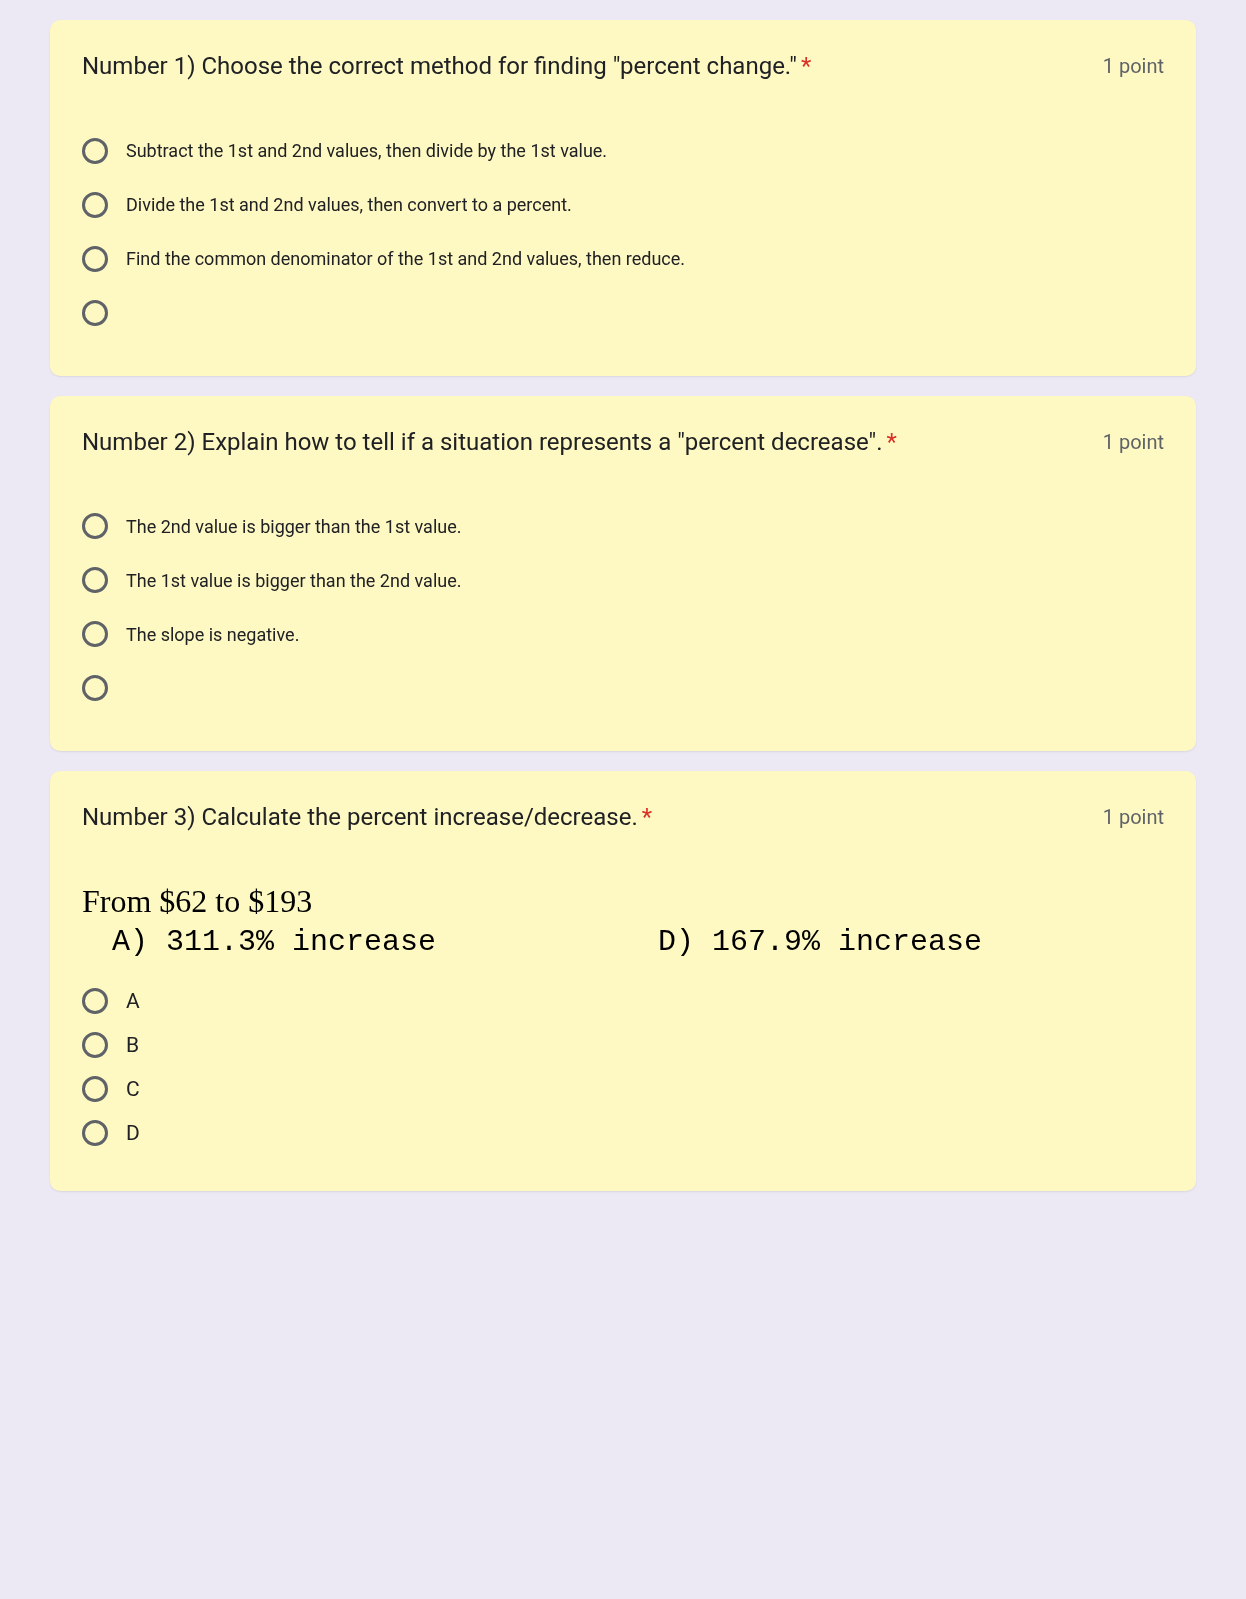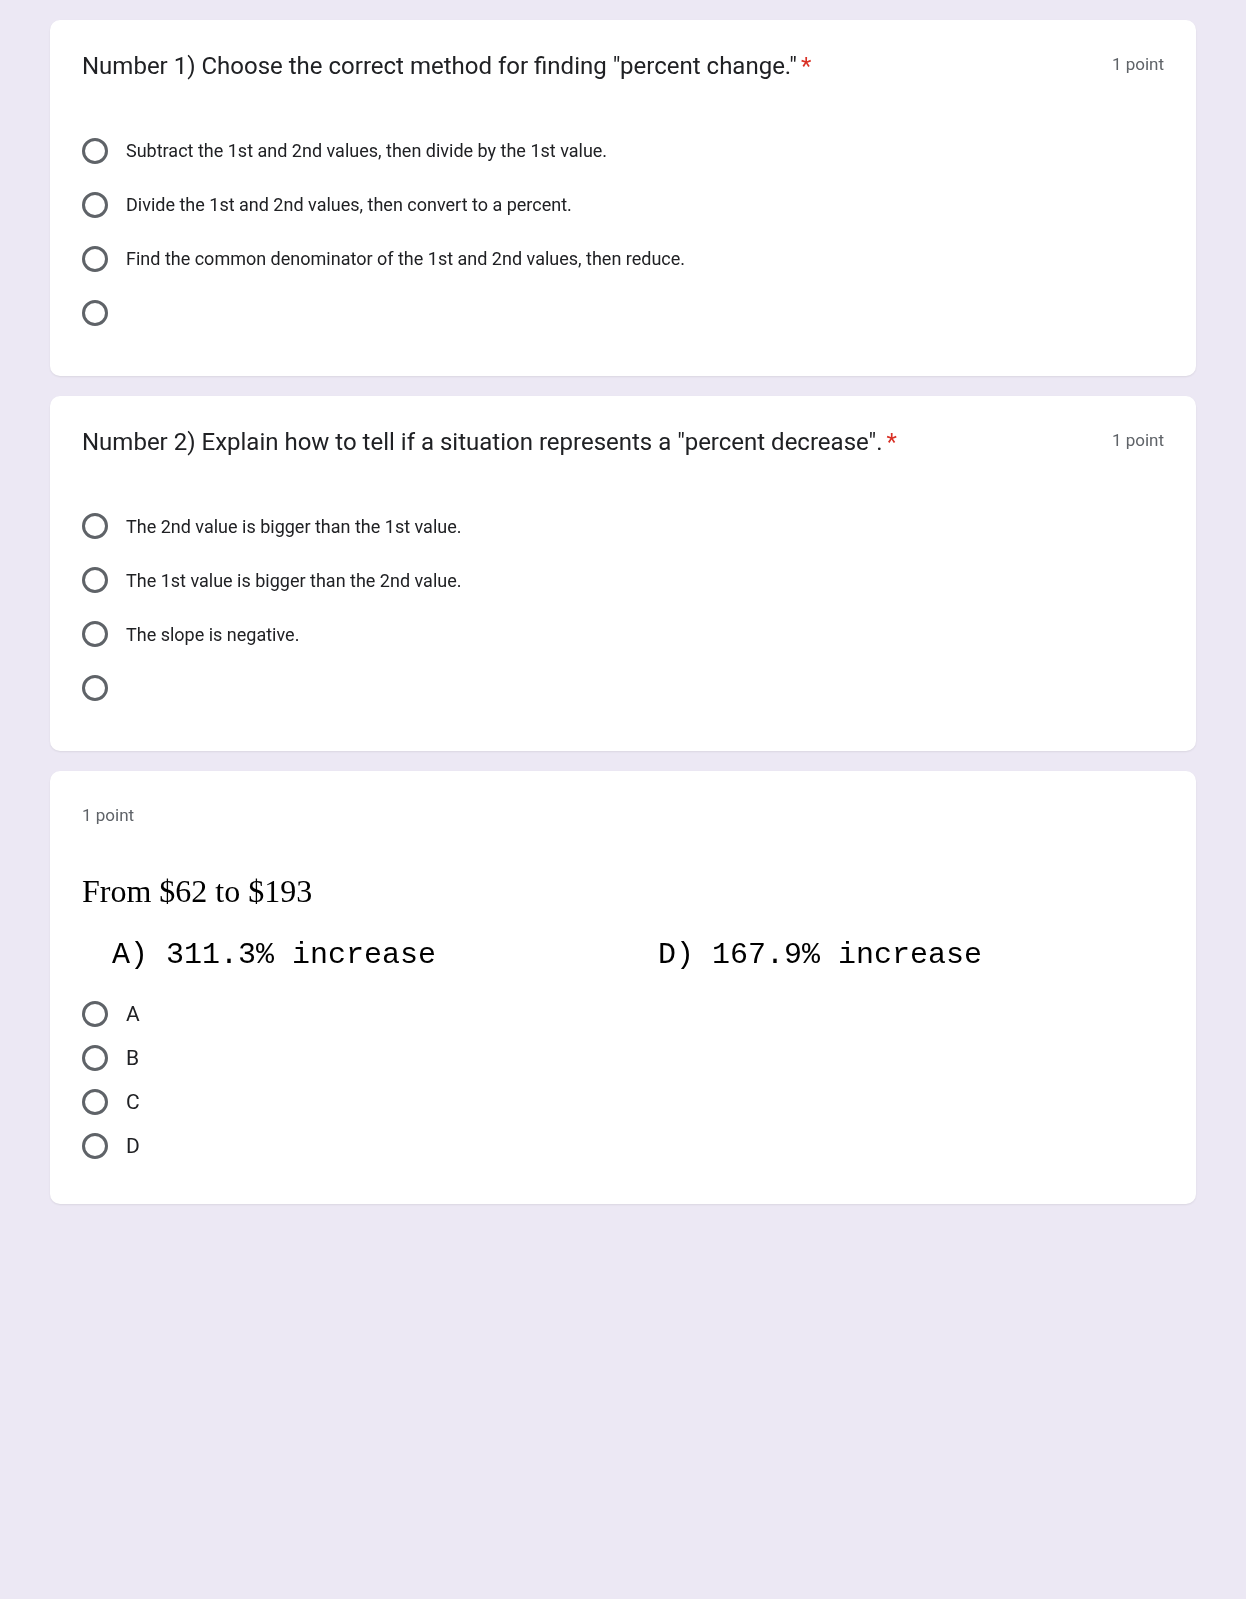--- a/index.html
+++ b/index.html
@@ -9,21 +9,21 @@
     background: #ece8f4;
     font-family: Roboto, Arial, sans-serif;
     color: #202124;
   }
   .page {
     width: 1246px;
     margin: 0 auto;
     padding: 0 50px;
   }
   .card {
-    background: #ffffff;
+    background: #fef9c3;
     border-radius: 10px;
     margin: 20px 0;
     padding: 30px 32px 36px 32px;
     box-shadow: 0 1px 2px rgba(0,0,0,0.08);
   }
   .q-header {
     display: flex;
     justify-content: space-between;
     align-items: flex-start;
     margin-bottom: 40px;
@@ -32,25 +32,26 @@
   .q-title {
     font-size: 24px;
     line-height: 1.4;
     color: #202124;
   }
   .required {
     color: #d93025;
     margin-left: 4px;
   }
   .points {
-    font-size: 17px;
+    font-size: 20px;
     color: #5f6368;
     white-space: nowrap;
     flex-shrink: 0;
     padding-top: 4px;
+    margin-left: 20px;
   }
   .option {
     display: flex;
     align-items: center;
     gap: 18px;
     padding: 14px 0;
     cursor: pointer;
   }
   .radio {
     width: 26px;
@@ -63,21 +64,21 @@
     font-size: 18px;
     color: #202124;
   }
   .q3-content {
     padding: 8px 0 20px 0;
   }
   .q3-from {
     font-family: 'Times New Roman', Times, serif;
     font-size: 32px;
     color: #000;
-    margin-bottom: 28px;
+    margin-bottom: 5px;
   }
   .q3-answers {
     font-family: Liberation Mono, monospace;
     font-size: 30px;
     color: #000;
     display: grid;
     grid-template-columns: 1fr 1fr;
     column-gap: 40px;
     row-gap: 8px;
     padding-left: 30px;
@@ -137,20 +138,23 @@
         <div class="opt-label">The slope is negative.</div>
       </div>
       <div class="option">
         <div class="radio"></div>
       </div>
     </div>
   </div>
 
   <div class="card">
     <div class="q-header">
+      <div class="q-title">
+        <span>Number 3) Calculate the percent increase/decrease.</span><span class="required">*</span>
+      </div>
       <div class="points">1 point</div>
     </div>
 
     <div class="q3-content">
       <div class="q3-from">From $62 to $193</div>
       <div class="q3-answers">
         <div>A)  311.3% increase</div>
         <div>D)  167.9% increase</div>
       </div>
     </div>

